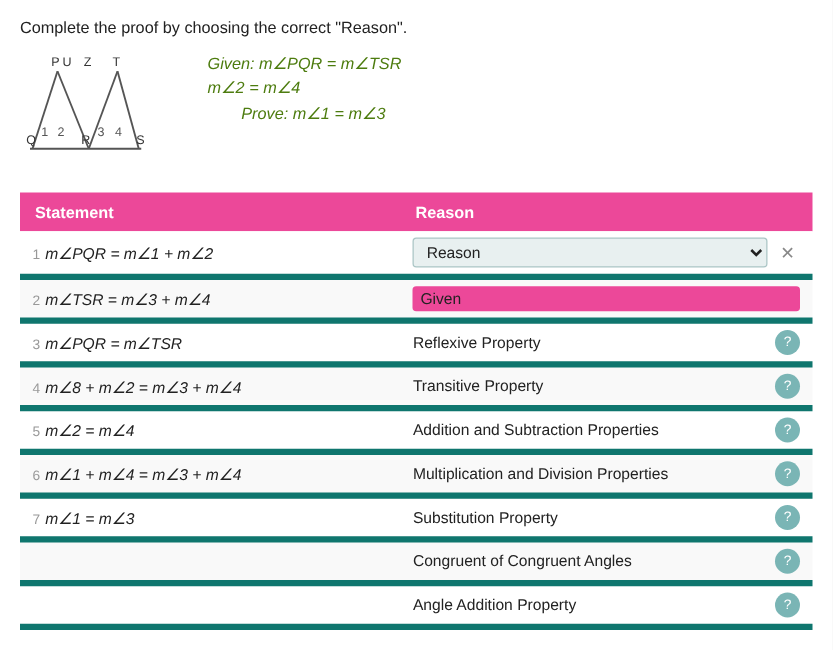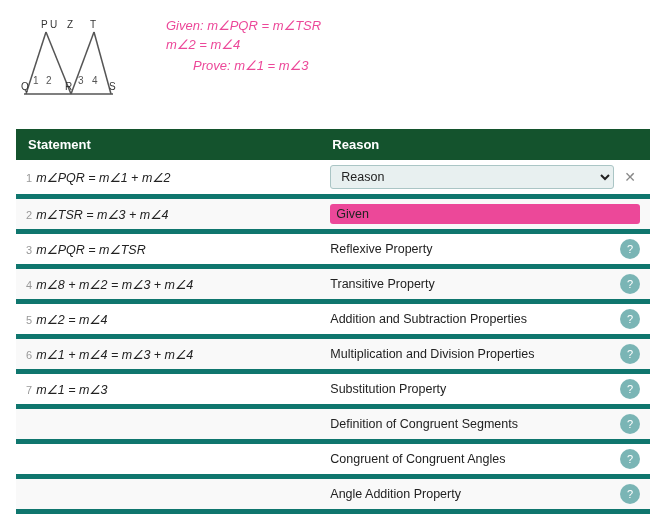--- a/index.html
+++ b/index.html
@@ -33,38 +33,38 @@
       width: 130px;
       flex-shrink: 0;
     }
     .given-section {
       flex: 1;
       padding-top: 4px;
     }
     .given-section p {
       font-size: 13px;
       margin-bottom: 4px;
-      color: #ec4899;
+      color: #4d7c0f;
     }
     .given-section p.prove {
       margin-top: 6px;
       margin-left: 27px;
     }
     .math {
       font-style: italic;
     }
 
     .proof-table {
       width: 100%;
       border-collapse: collapse;
       margin-top: 4px;
       font-size: 12.5px;
     }
     .proof-table thead tr {
-      background: #14532d;
+      background: #ec4899;
       color: #fff;
     }
     .proof-table thead th {
       padding: 8px 12px;
       text-align: left;
       font-weight: bold;
       font-size: 13px;
     }
     .proof-table tbody tr {
       border-bottom: 5px solid #0f766e;
@@ -124,20 +124,21 @@
     
     svg text {
       font-size: 10px;
       font-family: Arial, sans-serif;
     }
   </style>
 </head>
 <body>
 
 <div class="page">
+  <p class="instructions">Complete the proof by choosing the correct "Reason".</p>
 
   <div class="top-section">
     <div class="diagram">
       <svg width="130" height="100" viewBox="0 0 130 100">
 
         <line x1="10" y1="80" x2="30" y2="18" stroke="#555" stroke-width="1.5"></line>
         <line x1="30" y1="18" x2="55" y2="80" stroke="#555" stroke-width="1.5"></line>
 
         <line x1="55" y1="80" x2="78" y2="18" stroke="#555" stroke-width="1.5"></line>
         <line x1="78" y1="18" x2="95" y2="80" stroke="#555" stroke-width="1.5"></line>
@@ -239,29 +240,20 @@
             <div class="reason-cell">
         <span>Substitution Property</span>
         <button class="circle-btn">?</button>
       </div>
           </td>
         </tr>
         <tr>
           <td></td>
           <td>
             <div class="reason-cell">
-        <span>Definition of Congruent Segments</span>
-        <button class="circle-btn">?</button>
-      </div>
-          </td>
-        </tr>
-        <tr>
-          <td></td>
-          <td>
-            <div class="reason-cell">
         <span>Congruent of Congruent Angles</span>
         <button class="circle-btn">?</button>
       </div>
           </td>
         </tr>
         <tr>
           <td></td>
           <td>
             <div class="reason-cell">
         <span>Angle Addition Property</span>

